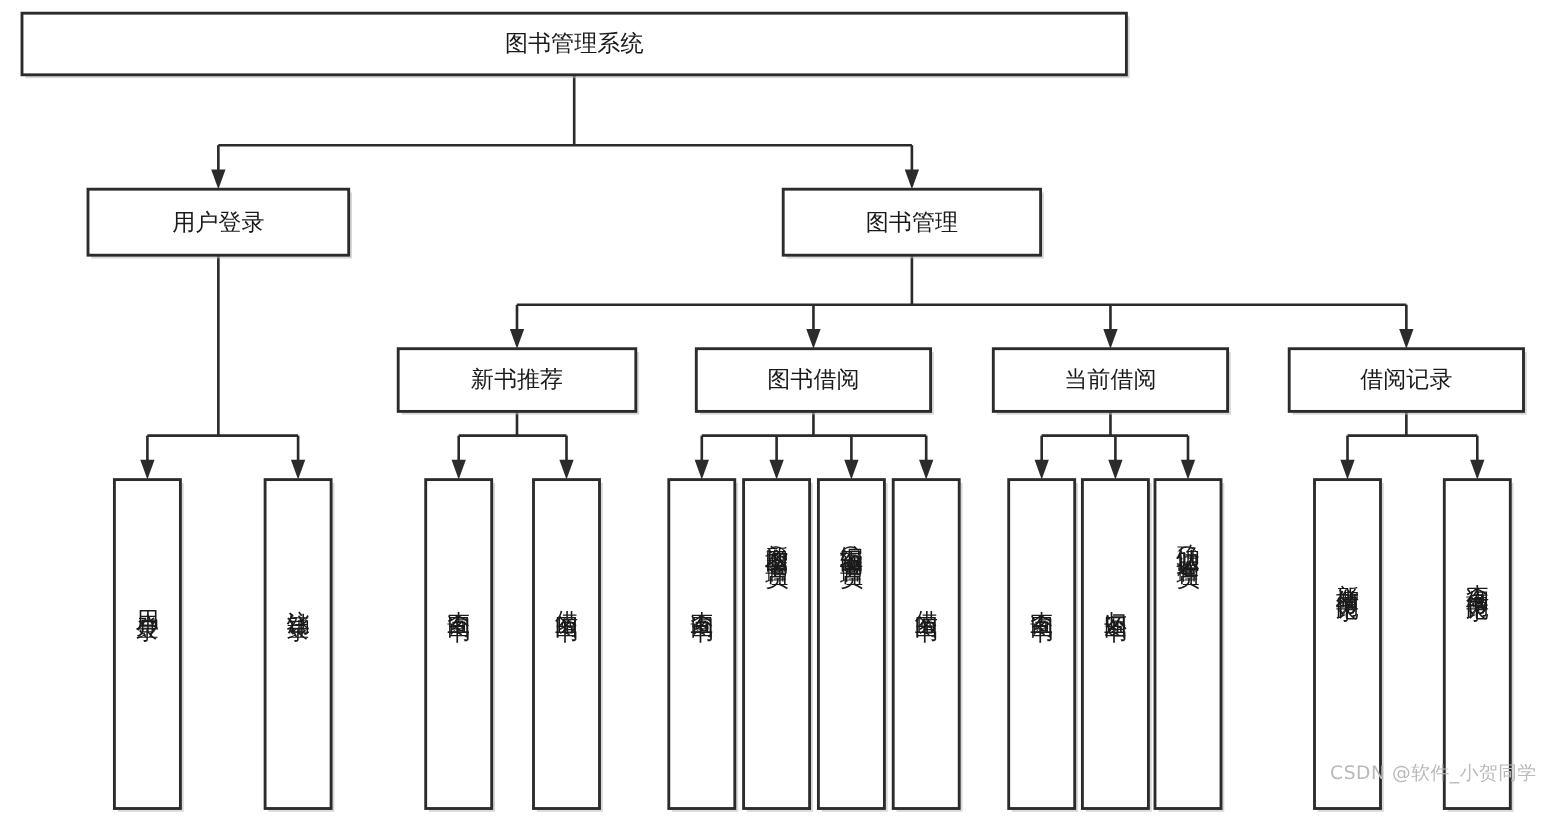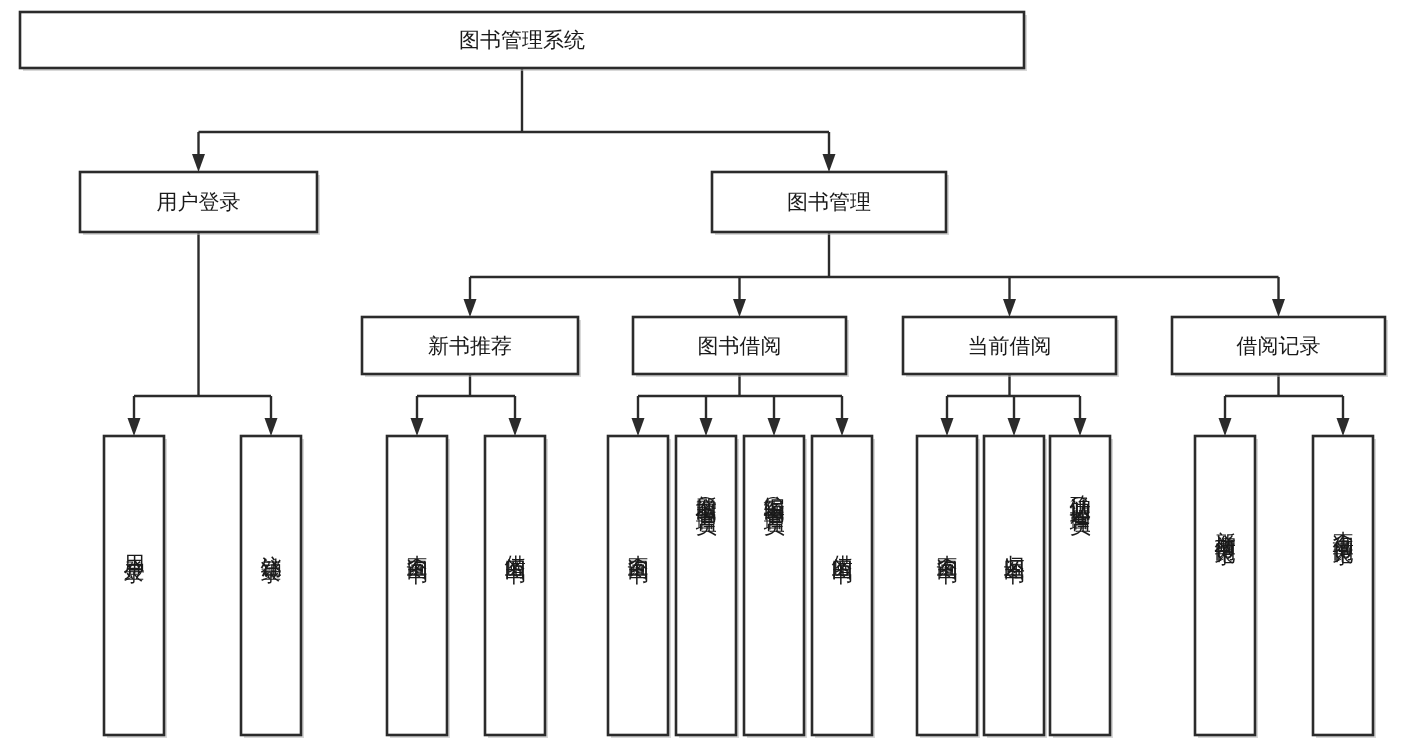--- a/index.html
+++ b/index.html
@@ -218,13 +218,14 @@
       <div class="leaf-label-wrap" style="left: 1050px; top: 436px; width: 60px; height: 299px; padding-top: 41.5px; box-sizing: border-box;">
         <span class="leaf-label">确认归还（管理员）</span>
       </div>
       <div class="leaf-label-wrap" style="left: 1195px; top: 436px; width: 60px; height: 299px; padding-top: 77.5px; box-sizing: border-box;">
         <span class="leaf-label">新增借阅记录</span>
       </div>
       <div class="leaf-label-wrap" style="left: 1313px; top: 436px; width: 60px; height: 299px; padding-top: 77.5px; box-sizing: border-box;">
         <span class="leaf-label">查询借阅记录</span>
       </div>
     </div>
+  <div class="watermark">CSDN @软件_小贺同学</div>
 </div>
 
 </body></html>

